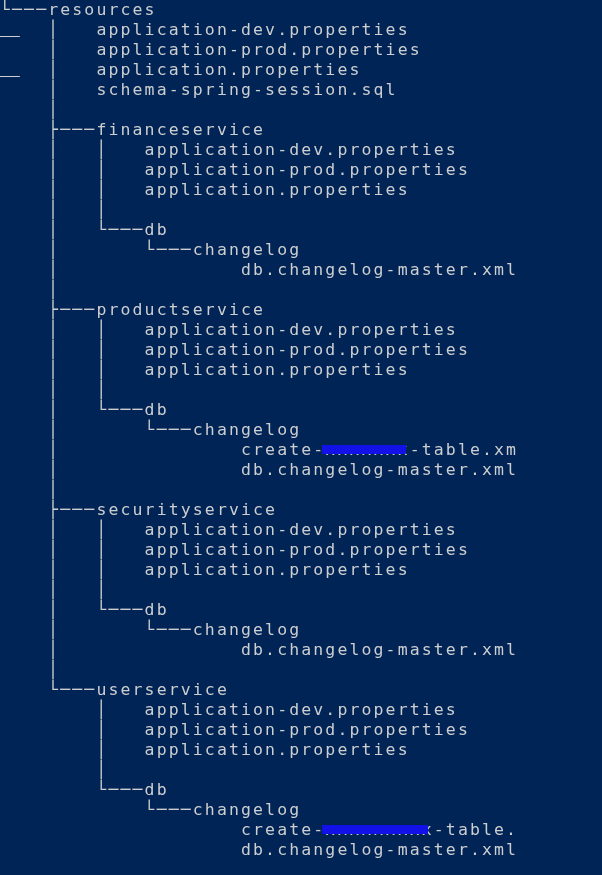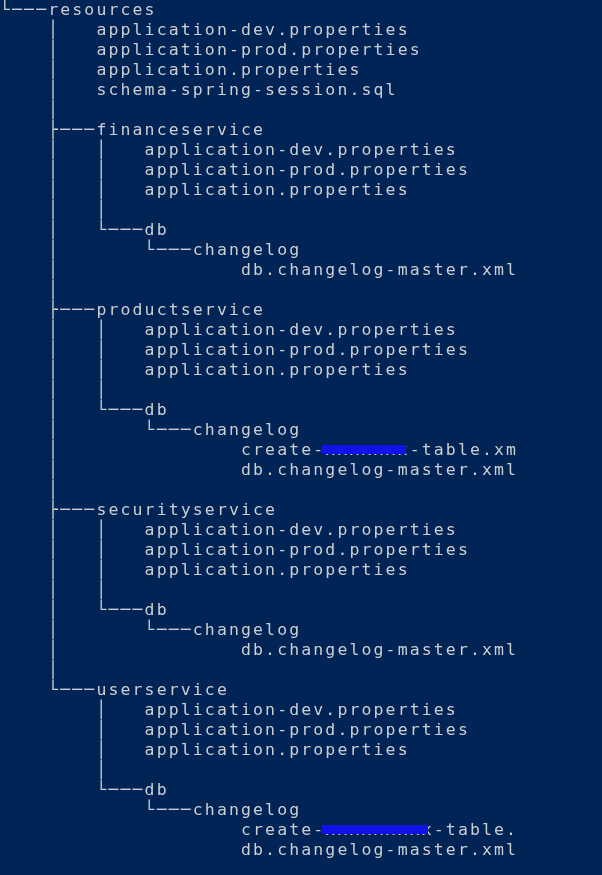--- a/index.html
+++ b/index.html
@@ -19,20 +19,21 @@
     width: 516px;
     height: 875px;
     background: #012456;
     color: #ccced0;
     font-family: "DejaVu Sans Mono", "Liberation Mono", monospace;
     font-size: 16.5px;
     line-height: 20px;
     letter-spacing: 0px;
     white-space: pre;
     overflow: hidden;
+    text-decoration: underline;
   }
   .tree-line {
     position: absolute;
     left: 0;
     height: 20px;
     line-height: 20px;
     white-space: pre;
     color: #ccced0;
     font-family: "DejaVu Sans Mono", "Liberation Mono", monospace;
     font-size: 16.5px;

